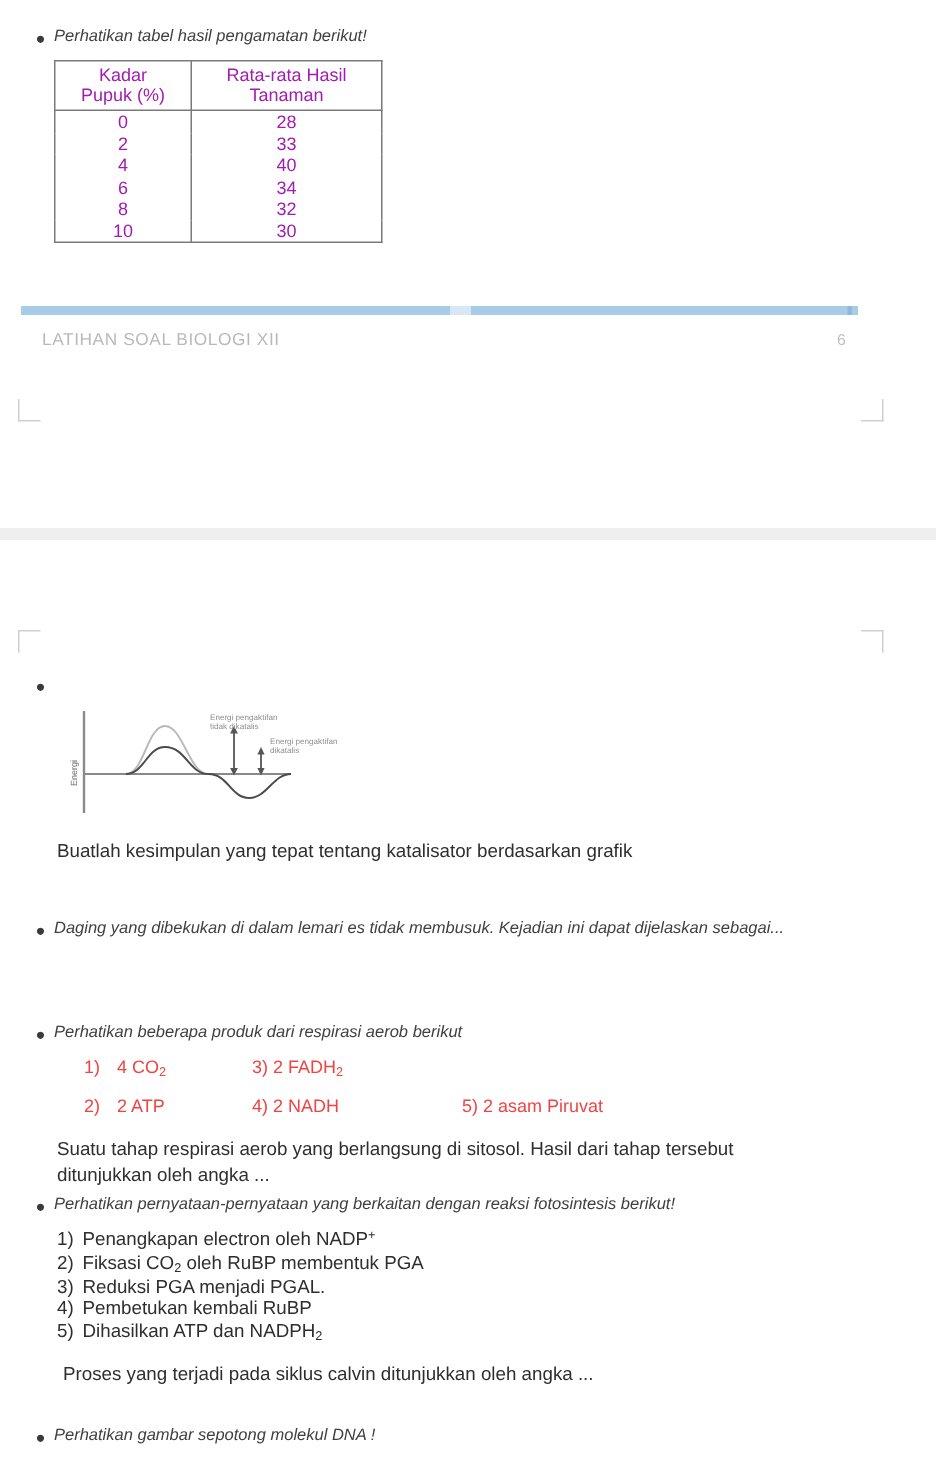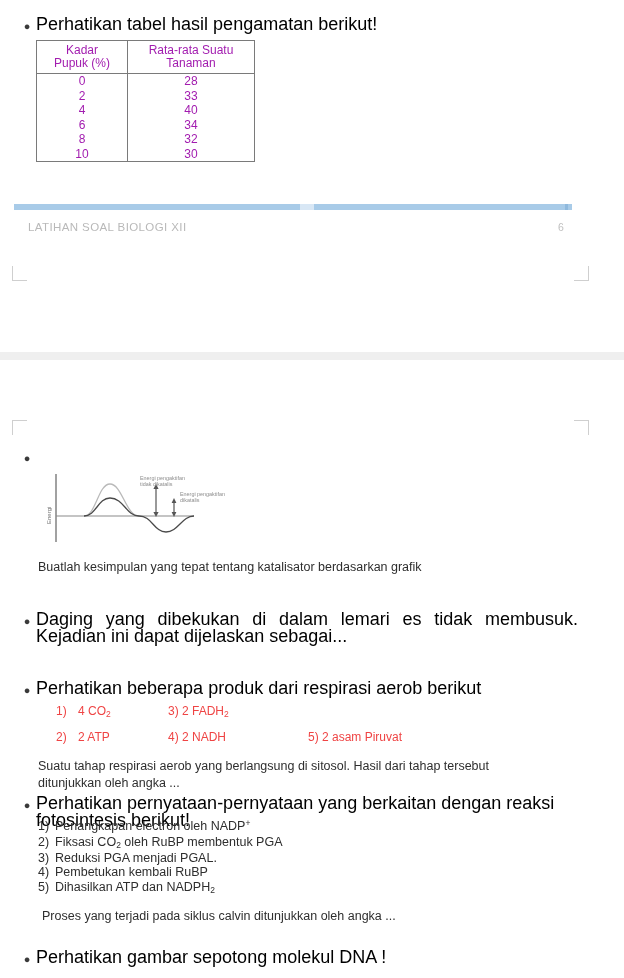--- a/index.html
+++ b/index.html
@@ -34,23 +34,24 @@
   .bullet-dot {
     width: 18px;
     min-width: 18px;
     text-align: center;
     font-size: 11px;
     line-height: 18px;
     color: #3a3a3a;
     padding-top: 1px;
   }
   .bullet-text {
-    font-size: 18px;
+    font-size: 11px;
     line-height: 17px;
-    color: #000000;
+    color: #404040;
+    font-style: italic;
   }
 
   .q1-line { position: absolute; left: 18px; top: 16px; width: 560px; }
 
   
   .obs-table {
     position: absolute;
     left: 36px;
     top: 40px;
     border-collapse: collapse;
@@ -247,21 +248,21 @@
   </div>
 
   <table class="obs-table">
     <thead>
       <tr>
         <th class="col1">
           <div>Kadar</div>
           <div>Pupuk (%)</div>
         </th>
         <th class="col2">
-          <div>Rata-rata Suatu</div>
+          <div>Rata-rata Hasil</div>
           <div>Tanaman</div>
         </th>
       </tr>
     </thead>
     <tbody>
       <tr>
         <td>0</td>
         <td>28</td>
       </tr>
       <tr>

